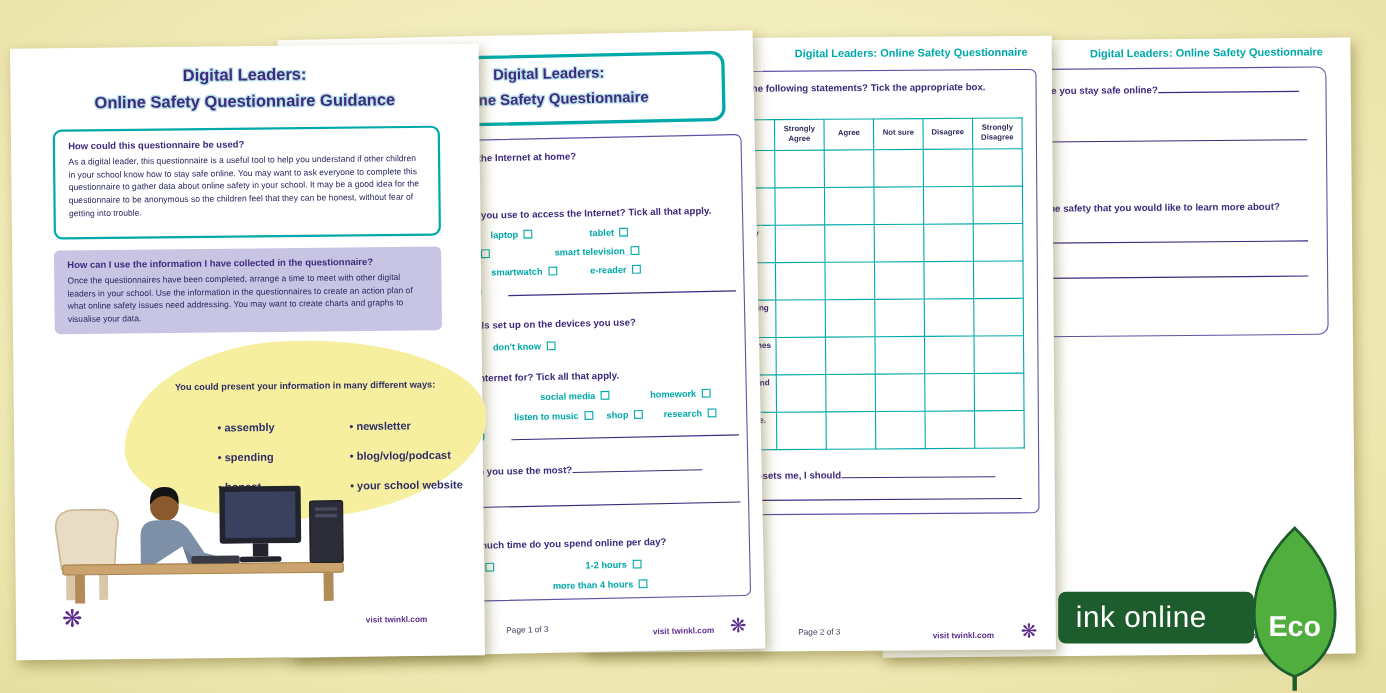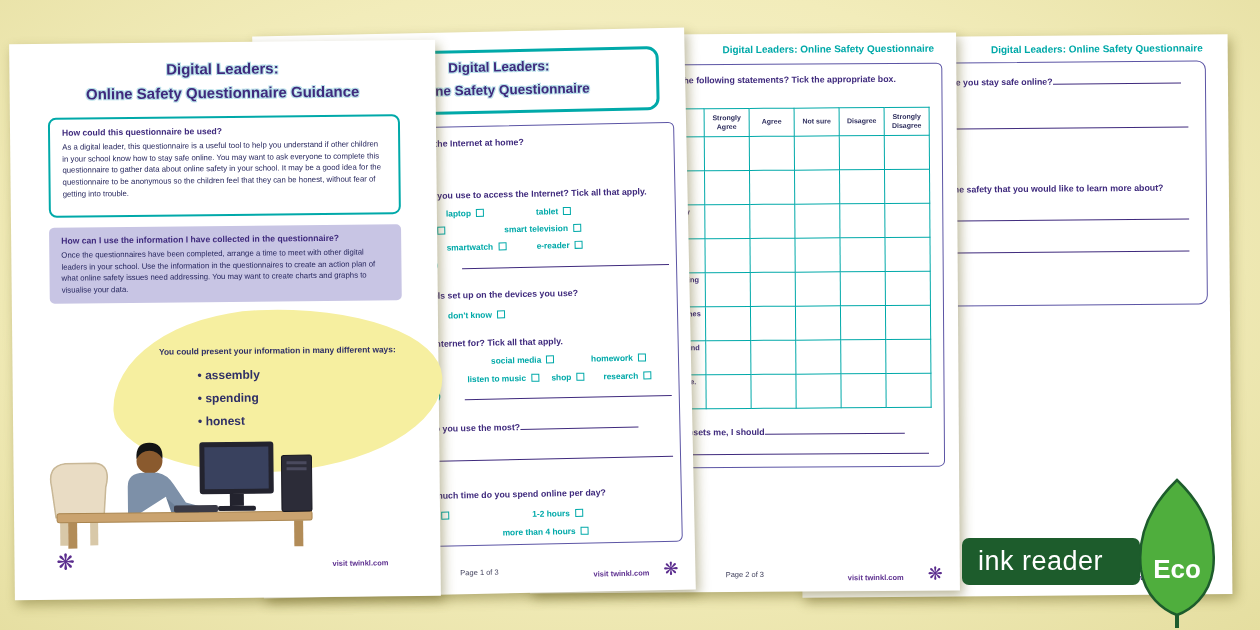--- a/index.html
+++ b/index.html
@@ -9,21 +9,21 @@
   .page{position:absolute;background:#fff;box-shadow:3px 5px 12px rgba(105,95,30,.45);}
   .wordart{position:absolute;left:0;right:0;text-align:center;font-weight:bold;color:#3f2a7d;
     text-shadow:-1px -1px 0 #b9e2ea,1px -1px 0 #b9e2ea,-1px 1px 0 #b9e2ea,1px 1px 0 #b9e2ea;}
   .tealbox{position:absolute;border:2px solid #00a9a9;border-radius:8px;background:#fff;padding:8px 12px;}
   .lavbox{position:absolute;background:#c8c5e4;border-radius:5px;padding:8px 12px;}
   .bh{font-size:8.6px;font-weight:bold;color:#3f2a7d;margin-bottom:4px;}
   .bb{font-size:7.8px;line-height:1.5;color:#27275e;}
   .blob{position:absolute;background:#f6efa0;border-radius:45% 55% 52% 48% / 58% 46% 54% 42%;transform:rotate(-2deg);}
   .blob-intro{position:absolute;font-size:8.4px;font-weight:bold;color:#2f2f66;text-align:center;}
   .bullets{position:absolute;}
-  .bi{font-size:12px;font-weight:bold;color:#2f2f66;margin-bottom:9px;white-space:nowrap;}
+  .bi{font-size:10px;font-weight:bold;color:#2f2f66;margin-bottom:9px;white-space:nowrap;margin-top:16px;}
   .bi::before{content:"• ";}
   .logo{position:absolute;color:#5b2d8e;font-size:18px;line-height:1;}
   .visit{position:absolute;font-size:7.5px;font-weight:bold;color:#5b2d8e;white-space:nowrap;}
   .pagenum{position:absolute;left:0;right:0;text-align:center;font-size:7.5px;color:#3e3e5a;}
   .titlebox{position:absolute;border:3px solid #00a9a9;border-radius:12px;background:#fff;}
   .contentbox{position:absolute;border:1.5px solid #5c55a5;border-radius:6px;}
   .q{position:absolute;font-size:8.8px;font-weight:bold;color:#3f2a7d;white-space:nowrap;}
   .optrow{position:absolute;left:0;right:0;height:12px;}
   .opt{position:absolute;font-size:8.4px;font-weight:bold;color:#00a9a9;white-space:nowrap;}
   .cb{display:inline-block;width:8px;height:8px;border:1.2px solid #00a9a9;margin-left:5px;vertical-align:-1px;background:#fff;}
@@ -244,20 +244,25 @@
       <div class="bb">Once the questionnaires have been completed, arrange a time to meet with other digital leaders in your school. Use the information in the questionnaires to create an action plan of what online safety issues need addressing. You may want to create charts and graphs to visualise your data.</div>
     </div>
 
     <div class="blob" style="left:100px;top:268px;width:330px;height:162px"></div>
     <div class="blob-intro" style="left:110px;top:304px;width:310px">You could present your information in many different ways:</div>
     <div class="bullets" style="left:185px;top:326px">
       <div class="bi">assembly</div>
       <div class="bi">spending</div>
       <div class="bi">honest</div>
     </div>
+    <div class="bullets" style="left:305px;top:326px">
+      <div class="bi">newsletter</div>
+      <div class="bi">blog/vlog/podcast</div>
+      <div class="bi">your school website</div>
+    </div>
 
     <svg class="illus" style="left:18px;top:382px" width="290" height="130" viewBox="0 0 290 130">
       <path d="M20 62 Q15 40 34 38 L64 38 Q80 40 74 62 L72 92 L24 92 Z" fill="#ead candle"></path>
       <path d="M20 62 Q15 40 34 38 L64 38 Q80 40 74 62 L72 92 L24 92 Z" fill="#e9dcc4" stroke="#c9b897" stroke-width="1.5"></path>
       <rect x="28" y="92" width="8" height="28" fill="#d8c8a8"></rect>
       <rect x="58" y="92" width="8" height="28" fill="#d8c8a8"></rect>
       <circle cx="118" cy="36" r="13" fill="#8a5a2e"></circle>
       <path d="M105 34 Q104 18 118 18 Q132 18 131 34 Q126 26 118 26 Q110 26 105 34 Z" fill="#141414"></path>
       <path d="M96 96 L96 62 Q96 48 112 48 L126 48 Q136 50 142 60 L154 78 L168 82 L167 89 L148 88 L134 72 Z" fill="#7d90a8"></path>
       <path d="M134 72 L148 86 L166 86 L166 90 L140 90 Z" fill="#6c7f97"></path>
@@ -272,21 +277,21 @@
       <rect x="250" y="32" width="30" height="56" rx="2" fill="#2c2c38" stroke="#17171f"></rect>
       <rect x="255" y="38" width="20" height="3" fill="#4a4a5e"></rect>
       <rect x="255" y="44" width="20" height="3" fill="#4a4a5e"></rect>
     </svg>
 
     <div class="logo" style="left:42px;top:508px;font-size:22px">❋</div>
     <div class="visit" style="left:318px;top:518px">visit twinkl.com</div>
   </div>
 
   <div class="ecobanner" style="left:962px;top:538px;width:178px;height:47px;z-index:50">
-    <span>ink reader</span>
+    <span>ink online</span>
   </div>
   <svg class="ecoleaf" style="left:1133px;top:478px;z-index:51" width="88" height="152" viewBox="0 0 88 152">
     <path d="M44 130 L44 150" stroke="#1d5c2c" stroke-width="4" fill="none"></path>
     <path d="M44 2 C 15 30, 4 60, 8 92 C 12 118, 30 132, 44 137 C 58 132, 76 118, 80 92 C 84 60, 73 30, 44 2 Z" fill="#4fae3d" stroke="#1d5c2c" stroke-width="2.5"></path>
     <text x="44" y="100" text-anchor="middle" font-family="Liberation Sans, sans-serif" font-size="26" font-weight="bold" fill="#ffffff">Eco</text>
   </svg>
 
 </div>
 
 </body></html>

